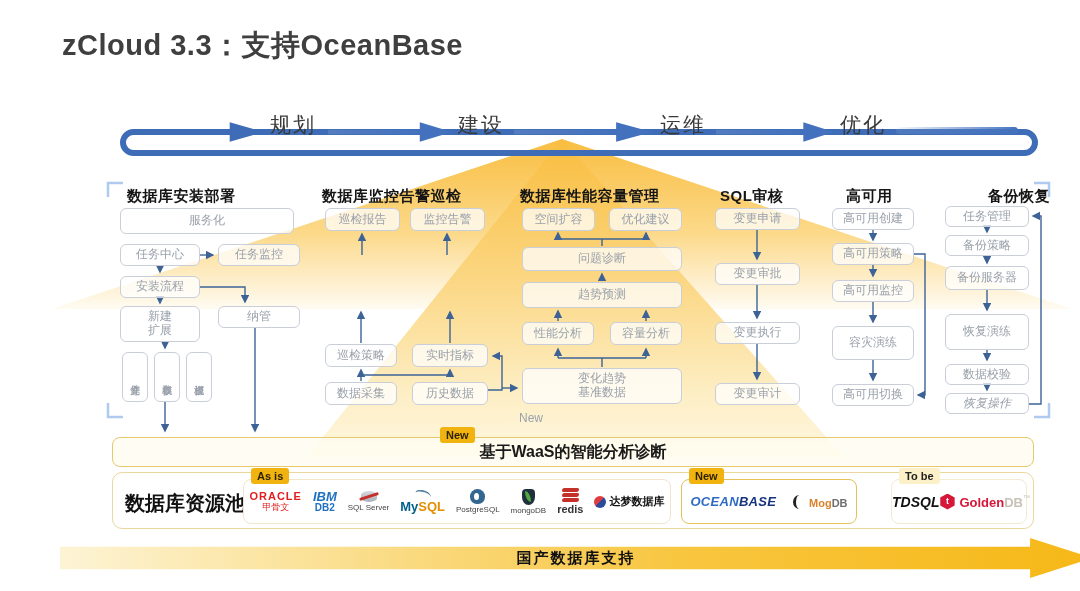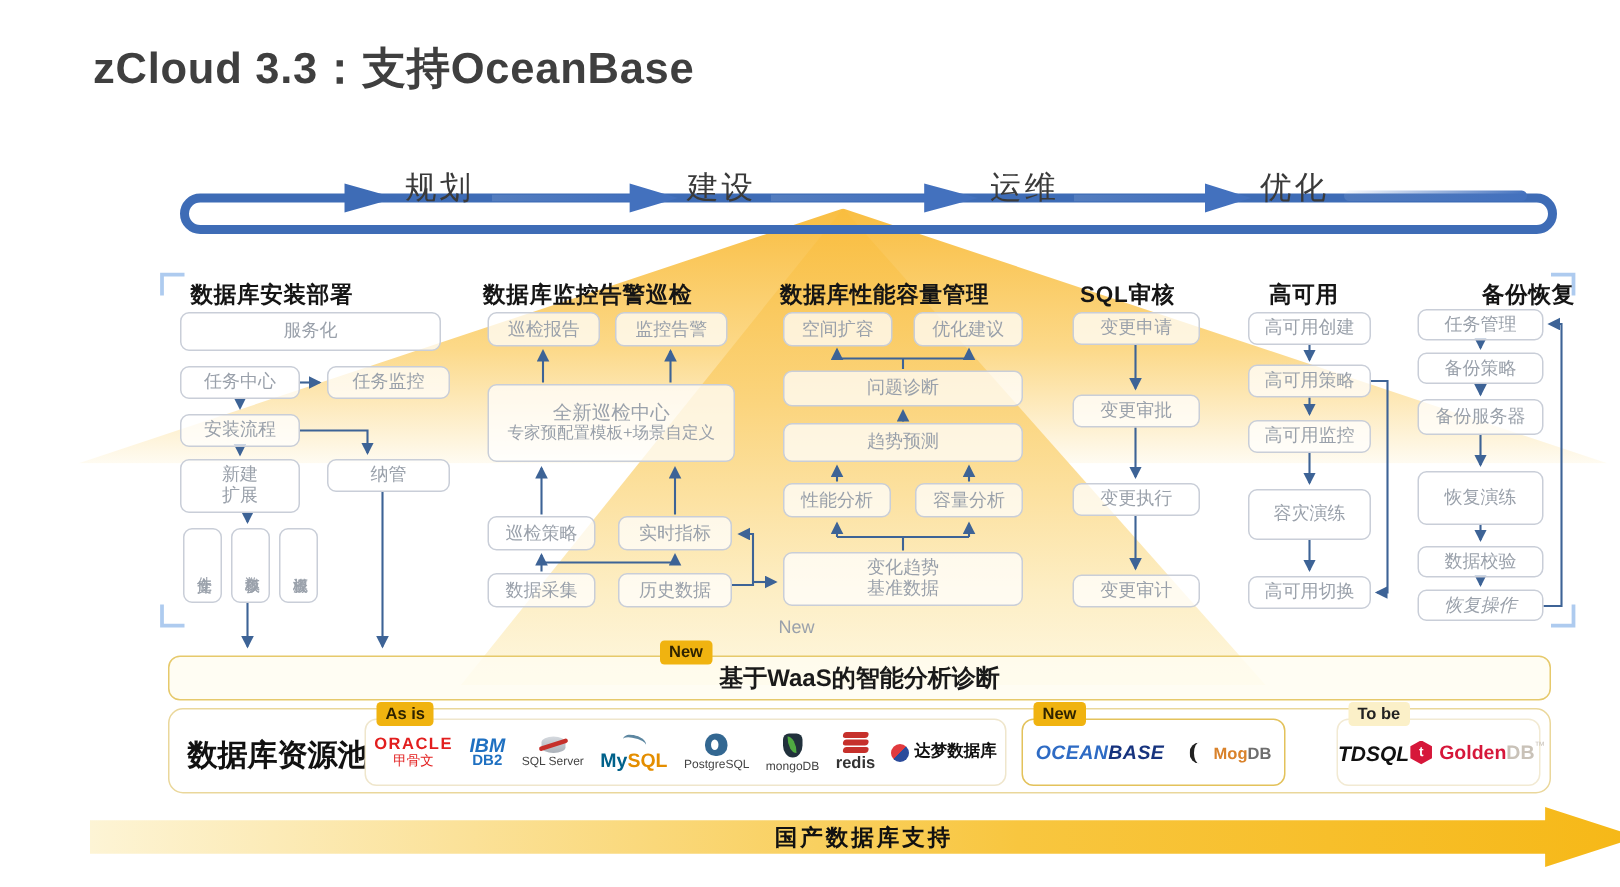--- a/index.html
+++ b/index.html
@@ -187,24 +187,20 @@
     <span>新建</span>
     <span>扩展</span>
   </div>
   <div class="fbox" style="left:186px;top:306px;width:82px;height:22px;">纳管</div>
   <div class="fbox vbox" style="left:90px;top:352px;width:26px;height:50px;">文件仓库</div>
   <div class="fbox vbox" style="left:122px;top:352px;width:26px;height:50px;">参数模板</div>
   <div class="fbox vbox" style="left:154px;top:352px;width:26px;height:50px;">资源模板</div>
 
   <div class="fbox" style="left:293px;top:208px;width:75px;height:23px;">巡检报告</div>
   <div class="fbox" style="left:378px;top:208px;width:75px;height:23px;">监控告警</div>
-  <div class="fbox" style="left:293px;top:256px;width:165px;height:52px;">
-    <span style="font-size:13px;">全新巡检中心</span>
-    <span class="l2">专家预配置模板+场景自定义</span>
-  </div>
   <div class="fbox" style="left:293px;top:344px;width:72px;height:23px;">巡检策略</div>
   <div class="fbox" style="left:380px;top:344px;width:76px;height:23px;">实时指标</div>
   <div class="fbox" style="left:293px;top:382px;width:72px;height:23px;">数据采集</div>
   <div class="fbox" style="left:380px;top:382px;width:76px;height:23px;">历史数据</div>
 
   <div class="fbox" style="left:490px;top:208px;width:73px;height:23px;">空间扩容</div>
   <div class="fbox" style="left:577px;top:208px;width:73px;height:23px;">优化建议</div>
   <div class="fbox" style="left:490px;top:282px;width:160px;height:26px;">趋势预测</div>
   <div class="fbox" style="left:490px;top:247px;width:160px;height:24px;">问题诊断</div>
   <div class="fbox" style="left:490px;top:322px;width:72px;height:23px;">性能分析</div>

